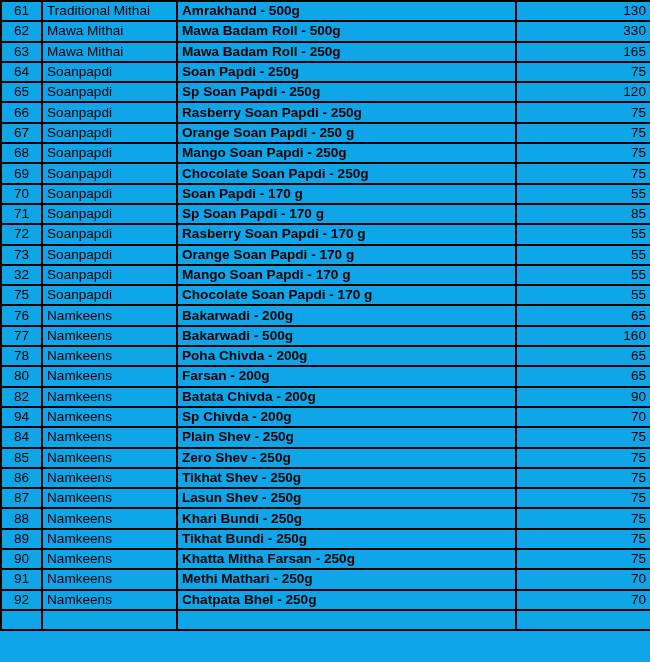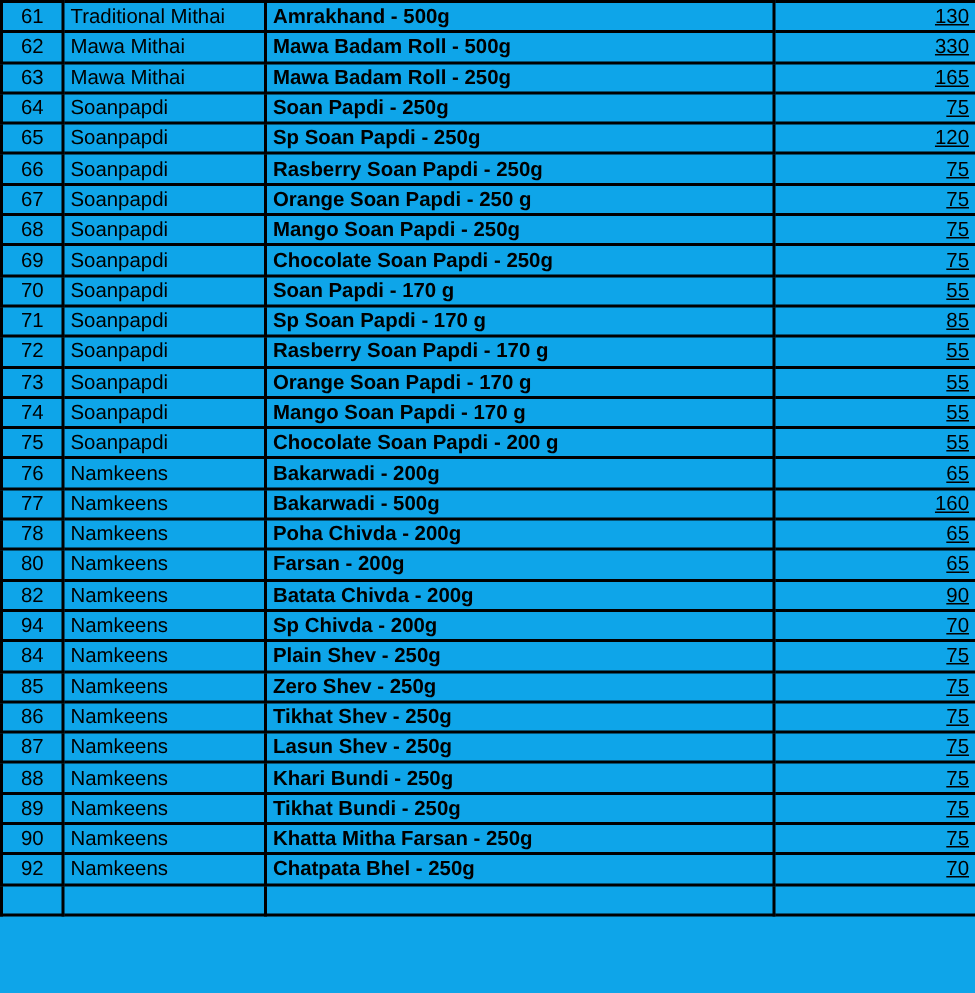--- a/index.html
+++ b/index.html
@@ -44,21 +44,20 @@
   td.c-cat {
     text-align: left;
     border-left-width: 5px; 
   }
   td.c-item {
     text-align: left;
     font-weight: bold;
   }
   td.c-price {
     text-align: right;
-    text-decoration: underline;
   }
 </style>
 </head>
 <body>
 
 <div class="sheet">
   <table class="price-table">
     <colgroup>
       <col style="width:41px">
       <col style="width:135px">
@@ -152,30 +151,30 @@
         </tr>
 
         <tr>
           <td class="c-no">73</td>
           <td class="c-cat">Soanpapdi</td>
           <td class="c-item">Orange Soan Papdi - 170 g</td>
           <td class="c-price">55</td>
         </tr>
 
         <tr>
-          <td class="c-no">74</td>
+          <td class="c-no">32</td>
           <td class="c-cat">Soanpapdi</td>
           <td class="c-item">Mango Soan Papdi - 170 g</td>
           <td class="c-price">55</td>
         </tr>
 
         <tr>
           <td class="c-no">75</td>
           <td class="c-cat">Soanpapdi</td>
-          <td class="c-item">Chocolate Soan Papdi - 200 g</td>
+          <td class="c-item">Chocolate Soan Papdi - 170 g</td>
           <td class="c-price">55</td>
         </tr>
 
         <tr>
           <td class="c-no">76</td>
           <td class="c-cat">Namkeens</td>
           <td class="c-item">Bakarwadi - 200g</td>
           <td class="c-price">65</td>
         </tr>
 
@@ -258,20 +257,26 @@
           <td class="c-price">75</td>
         </tr>
 
         <tr>
           <td class="c-no">90</td>
           <td class="c-cat">Namkeens</td>
           <td class="c-item">Khatta Mitha Farsan - 250g</td>
           <td class="c-price">75</td>
         </tr>
 
+        <tr>
+          <td class="c-no">91</td>
+          <td class="c-cat">Namkeens</td>
+          <td class="c-item">Methi Mathari - 250g</td>
+          <td class="c-price">70</td>
+        </tr>
 
         <tr>
           <td class="c-no">92</td>
           <td class="c-cat">Namkeens</td>
           <td class="c-item">Chatpata Bhel - 250g</td>
           <td class="c-price">70</td>
         </tr>
 
         <tr>
           <td class="c-no"></td>

